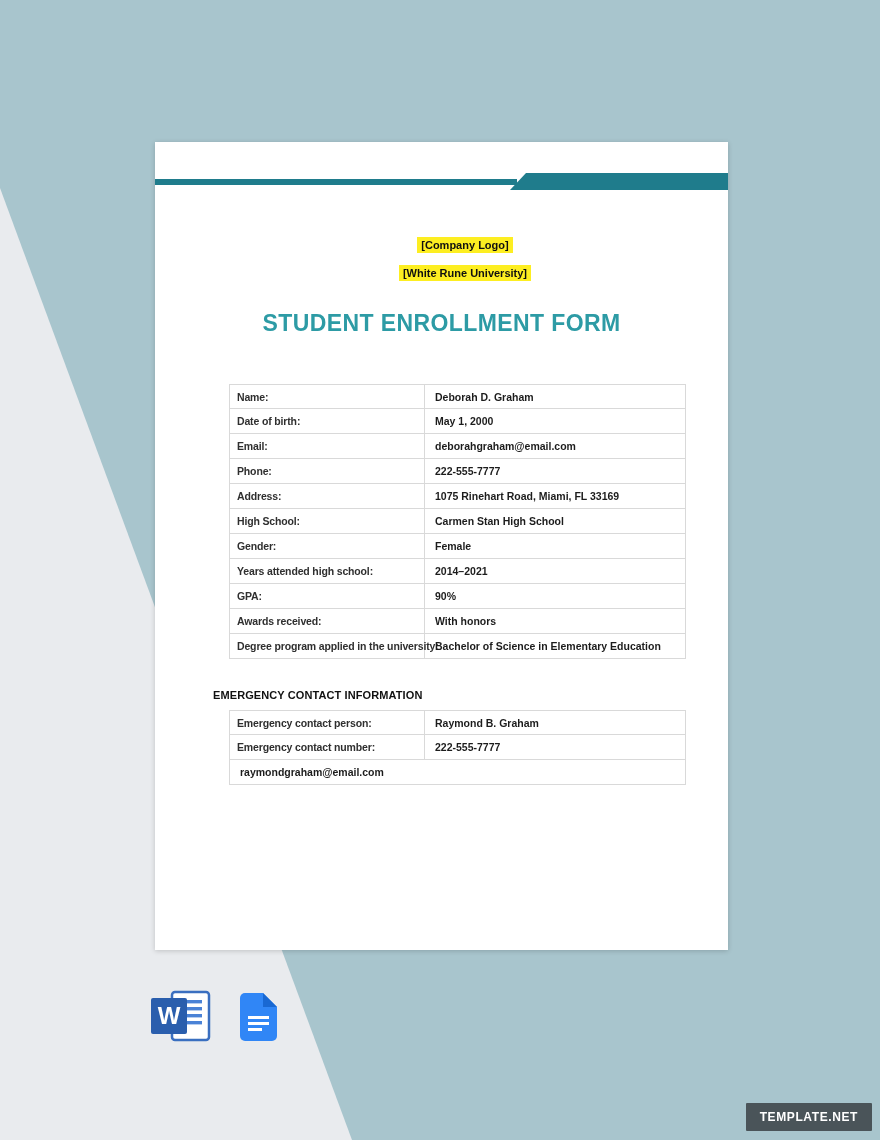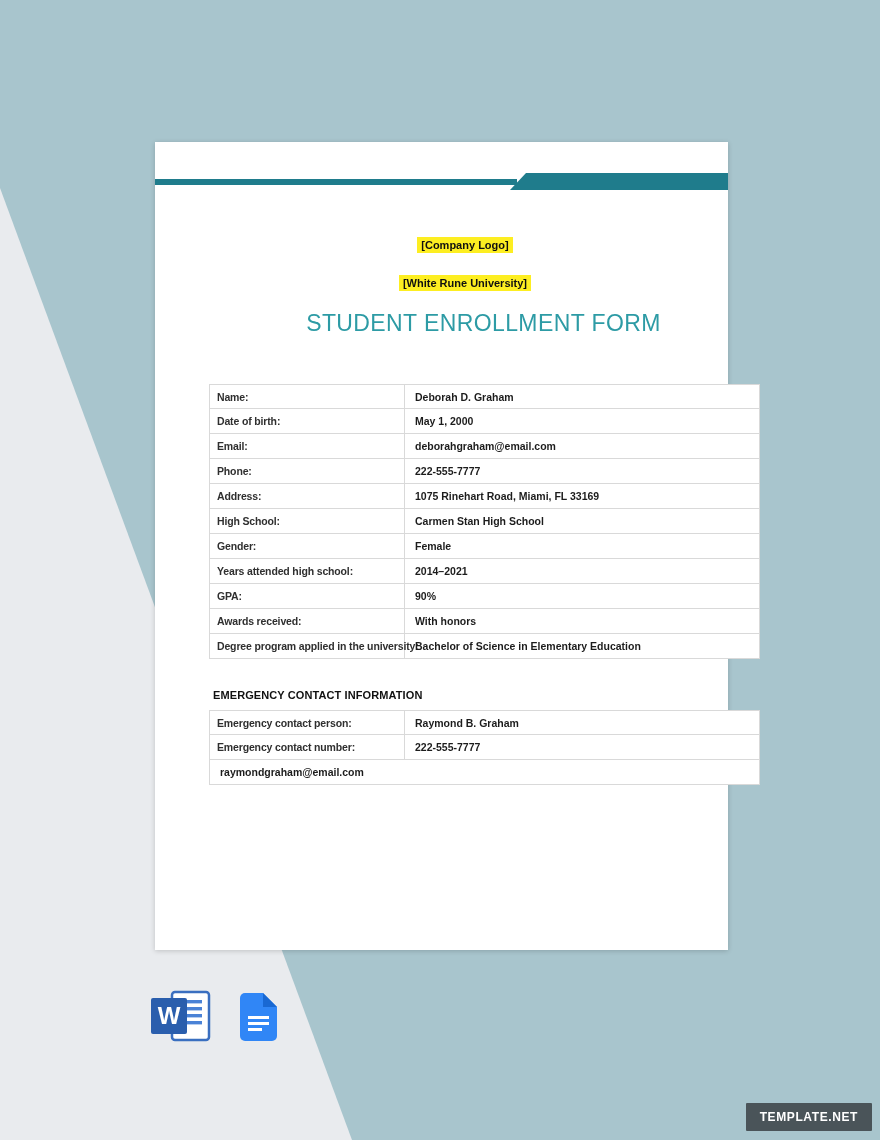--- a/index.html
+++ b/index.html
@@ -25,34 +25,34 @@
     position:absolute; left:0; top:37px;
     width:362px; height:6px; background:#1f7c8c;
   }
   .ribbon-thick {
     position:absolute; left:355px; top:31px;
     width:218px; height:17px; background:#1f7c8c;
     clip-path:polygon(16px 0, 100% 0, 100% 100%, 0 100%);
   }
   .center-line { position:absolute; left:0; width:100%; text-align:center; }
   .line-logo { top:93px; }
-  .line-univ { top:131px; }
+  .line-univ { top:121px; }
   .hl {
     display:inline-block;
     background:#fdee21; color:#101010;
     font-size:11px; font-weight:700;
     padding:2px 4px; line-height:1.1;margin-left:47px;
   }
   .doc-title {
     position:absolute; top:168px; left:0; width:100%;
     text-align:center;
-    font-size:23px; font-weight:400;
-    color:#2d9ba5; letter-spacing:.4px;margin-left:42px;
+    font-size:23px; font-weight:700;
+    color:#2d9ba5; letter-spacing:.4px;
   }
-  .info-table { position:absolute; left:54px; width:551px; }
+  .info-table { position:absolute; left:74px; width:457px; }
   .table-student   { top:242px; }
   .table-emergency { top:568px; }
   .t-row {
     display:flex; height:25px;
     border:1px solid #d9d9d9; background:#fff;
   }
   .t-row:not(:first-child) { border-top:none; }
   .t-label {
     width:195px; border-right:1px solid #d9d9d9;
     display:flex; align-items:center;

